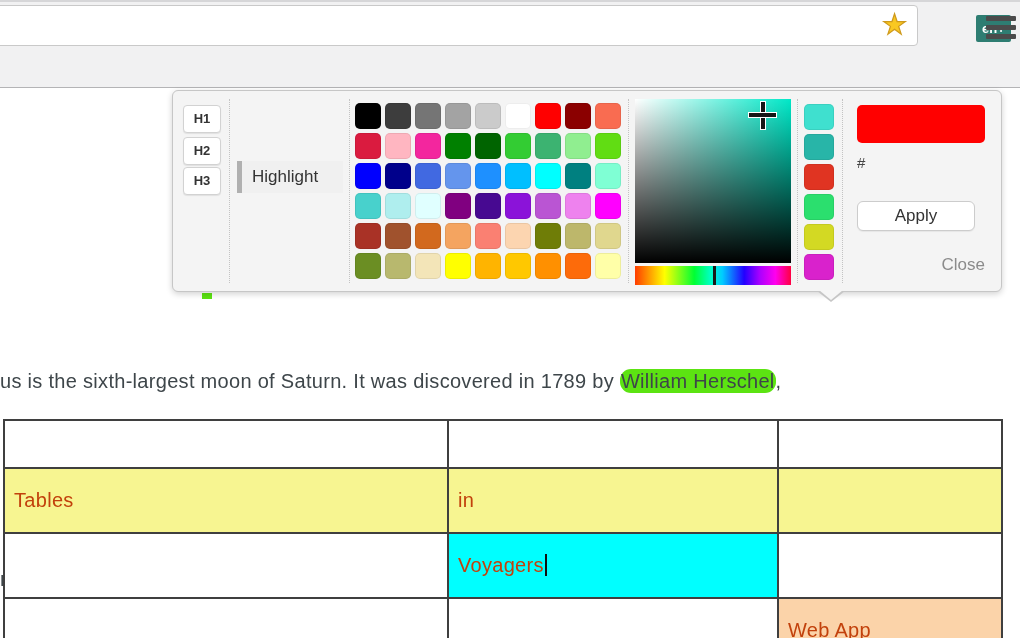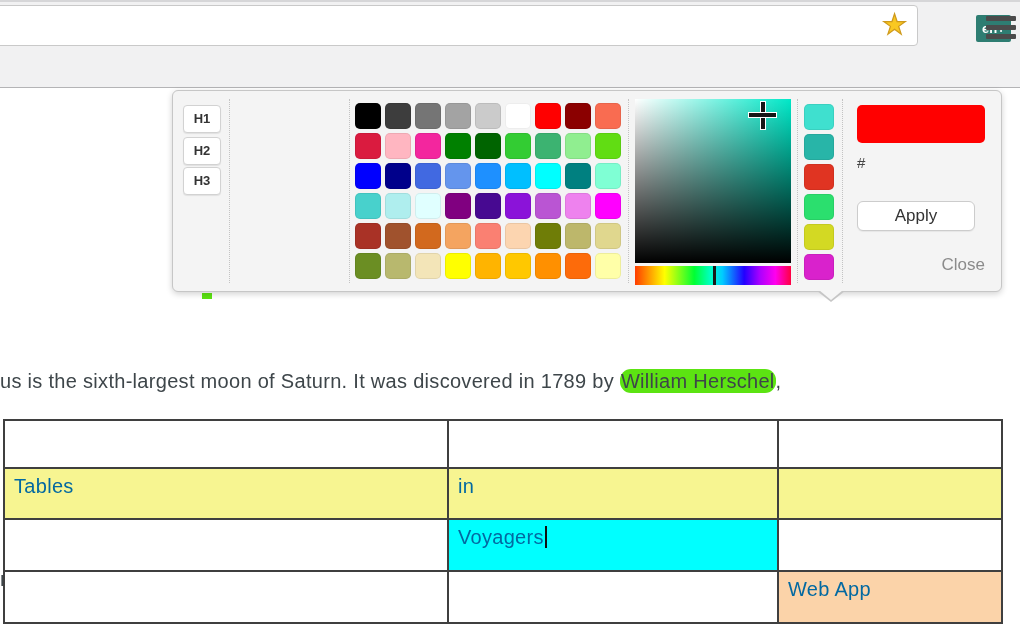--- a/index.html
+++ b/index.html
@@ -63,22 +63,22 @@
     border:1px solid #cccccc;border-radius:6px;box-shadow:0 1px 1px rgba(0,0,0,.06);
     font-family:"Liberation Sans",sans-serif;font-size:17px;color:#333;cursor:pointer;}
   .close-link{position:absolute;right:16px;top:164px;font-size:17px;color:#8b8b8b;cursor:pointer;}
   
   .sliver{position:absolute;left:202px;top:293px;width:10px;height:6px;z-index:1;}
   .para{position:absolute;left:0;top:299px;width:1040px;font-size:20px;line-height:33px;
     color:#3e464a;white-space:pre;letter-spacing:.3px;z-index:1;}
   .hl{padding:1px 1px;border-radius:11px;}
   .note-table{position:absolute;left:3px;top:419px;width:998px;border-collapse:collapse;
     table-layout:fixed;z-index:1;}
-  .note-table td{border:2px solid #3f3f3f;font-size:20px;color:#0369a1;
-    padding:6px 9px;vertical-align:top;letter-spacing:.3px;overflow:hidden;}
+  .note-table td{border:2px solid #3f3f3f;font-size:20px;color:#c2410c;
+    padding:20px 9px;vertical-align:top;letter-spacing:.3px;overflow:hidden;}
   .caret{display:inline-block;width:2px;height:22px;background:#101010;vertical-align:text-bottom;margin-left:1px;}
 </style>
 </head>
 <body>
 
 <div class="chrome">
   <div class="omnibox">
     <span class="star">★</span>
   </div>
   <div class="ext-badge" style="background: rgb(46, 125, 114);">en+</div>
@@ -89,20 +89,21 @@
     </div>
 </div>
 
 <div class="popup">
   <div class="hbtn h1">H1</div>
   <div class="hbtn h2">H2</div>
   <div class="hbtn h3">H3</div>
 
   <div class="sep sep1"></div>
 
+  <div class="highlight-btn">Highlight</div>
 
   <div class="sep sep2"></div>
 
   <div class="palette">
       <div class="swatch" style="background: rgb(0, 0, 0);"></div>
       <div class="swatch" style="background: rgb(61, 61, 61);"></div>
       <div class="swatch" style="background: rgb(117, 117, 117);"></div>
       <div class="swatch" style="background: rgb(163, 163, 163);"></div>
       <div class="swatch" style="background: rgb(203, 203, 203);"></div>
       <div class="swatch" style="background: rgb(255, 255, 255);"></div>

